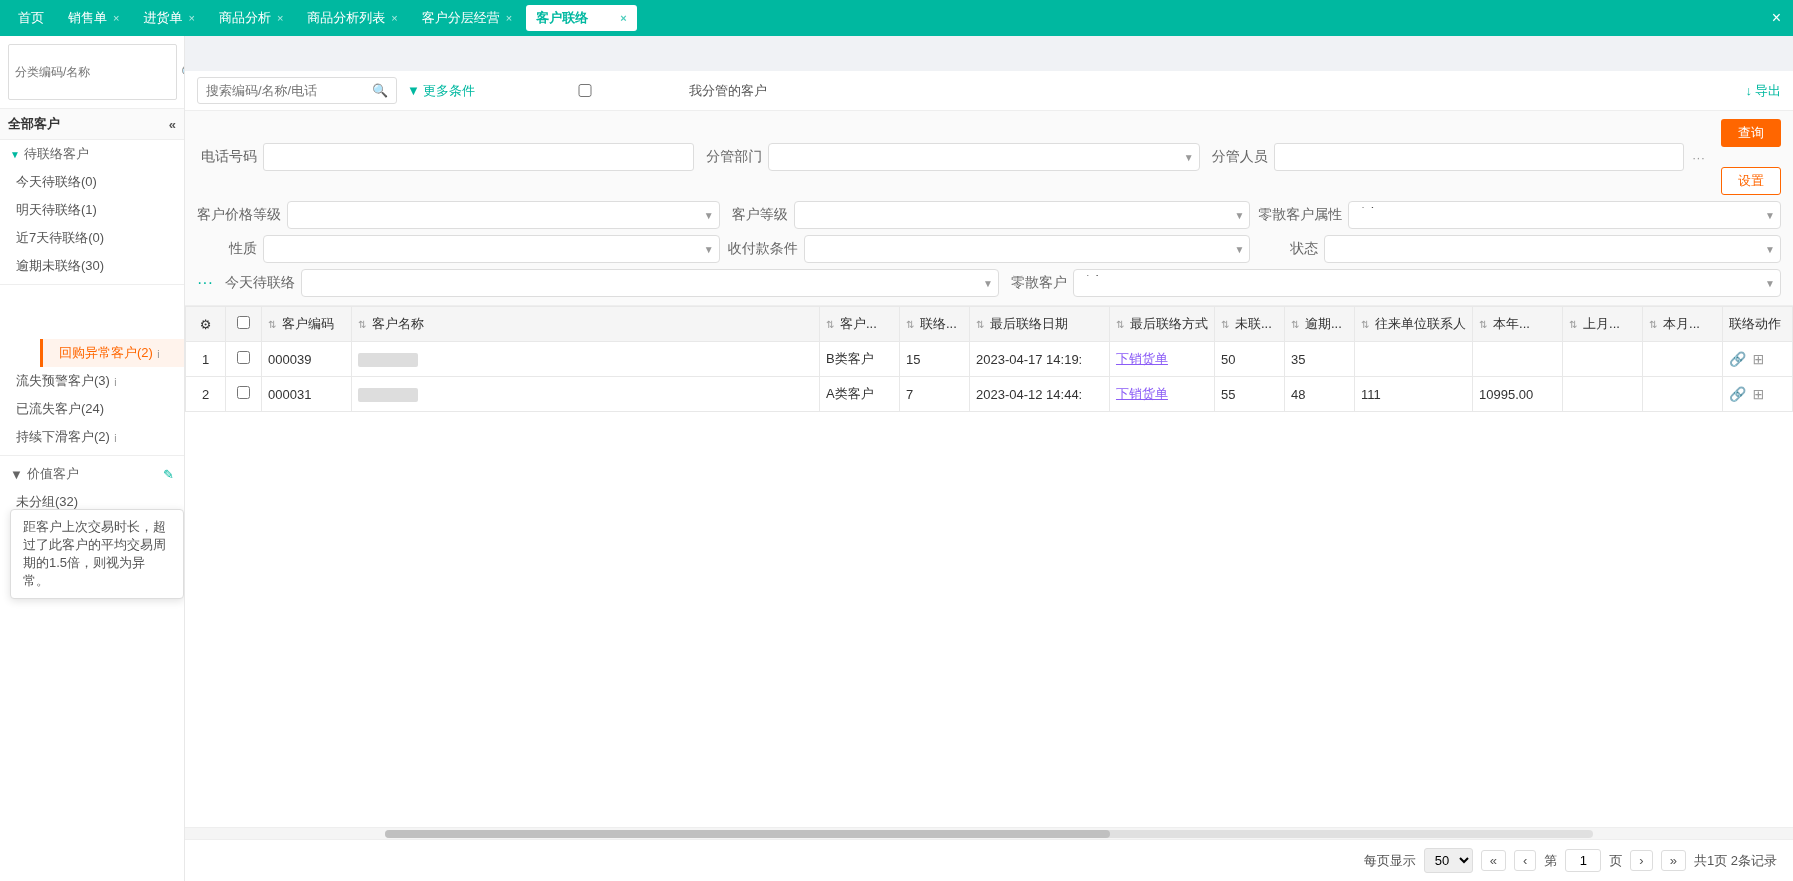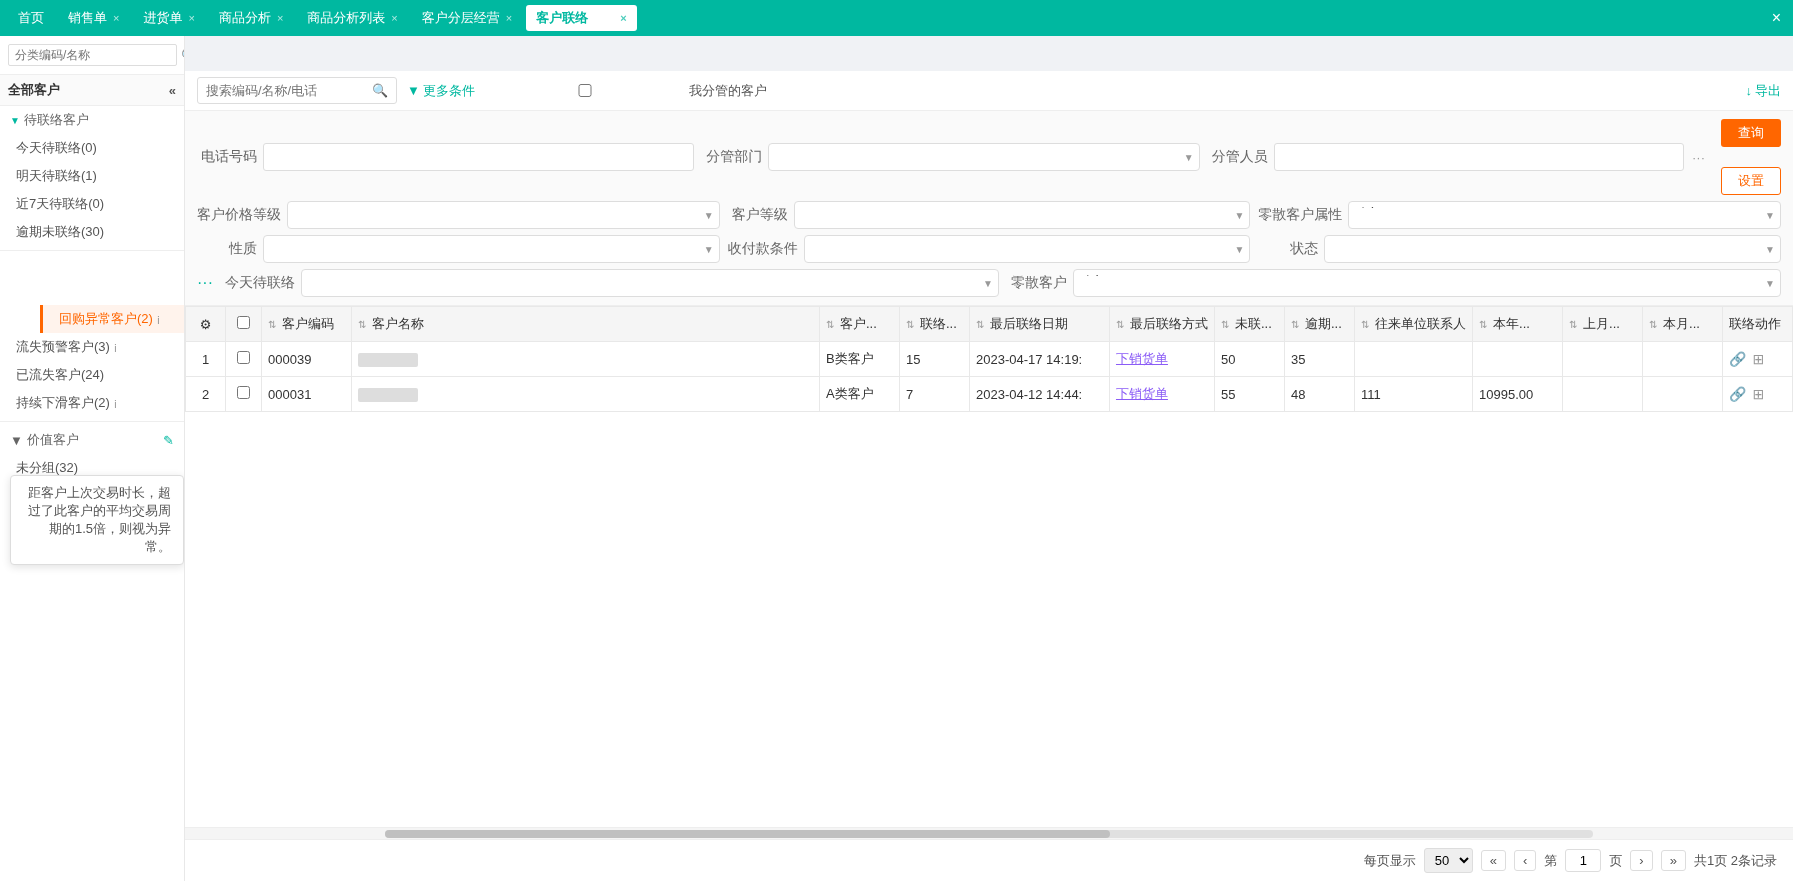--- a/index.html
+++ b/index.html
@@ -65,21 +65,21 @@
       padding: 8px;
       border-bottom: 1px solid #eee;
       display: flex;
       align-items: center;
       gap: 4px;
     }
     .sidebar-search input {
       flex: 1;
       border: 1px solid #ddd;
       border-radius: 2px;
-      padding: 3px 6px;
+      padding: 20px 6px;
       font-size: 12px;
       outline: none;
     }
     .sidebar-search .search-icon { color: #999; cursor: pointer; }
     .sidebar-section {
       padding: 6px 8px;
       font-weight: bold;
       color: #333;
       display: flex;
       align-items: center;
@@ -379,21 +379,20 @@
       border-radius: 4px;
       padding: 8px 12px;
       font-size: 12px;
       color: #555;
       max-width: 300px;
       box-shadow: 0 2px 8px rgba(0,0,0,0.12);
       z-index: 100;
       left: 0;
       top: 220px;
       margin-left: 10px;
-      text-align: right;
     }
 
     
     .table-wrapper::-webkit-scrollbar { height: 8px; width: 8px; }
     .table-wrapper::-webkit-scrollbar-track { background: #f1f1f1; }
     .table-wrapper::-webkit-scrollbar-thumb { background: #ccc; border-radius: 4px; }
     .sidebar::-webkit-scrollbar { width: 4px; }
     .sidebar::-webkit-scrollbar-thumb { background: #ccc; border-radius: 4px; }
 
     

